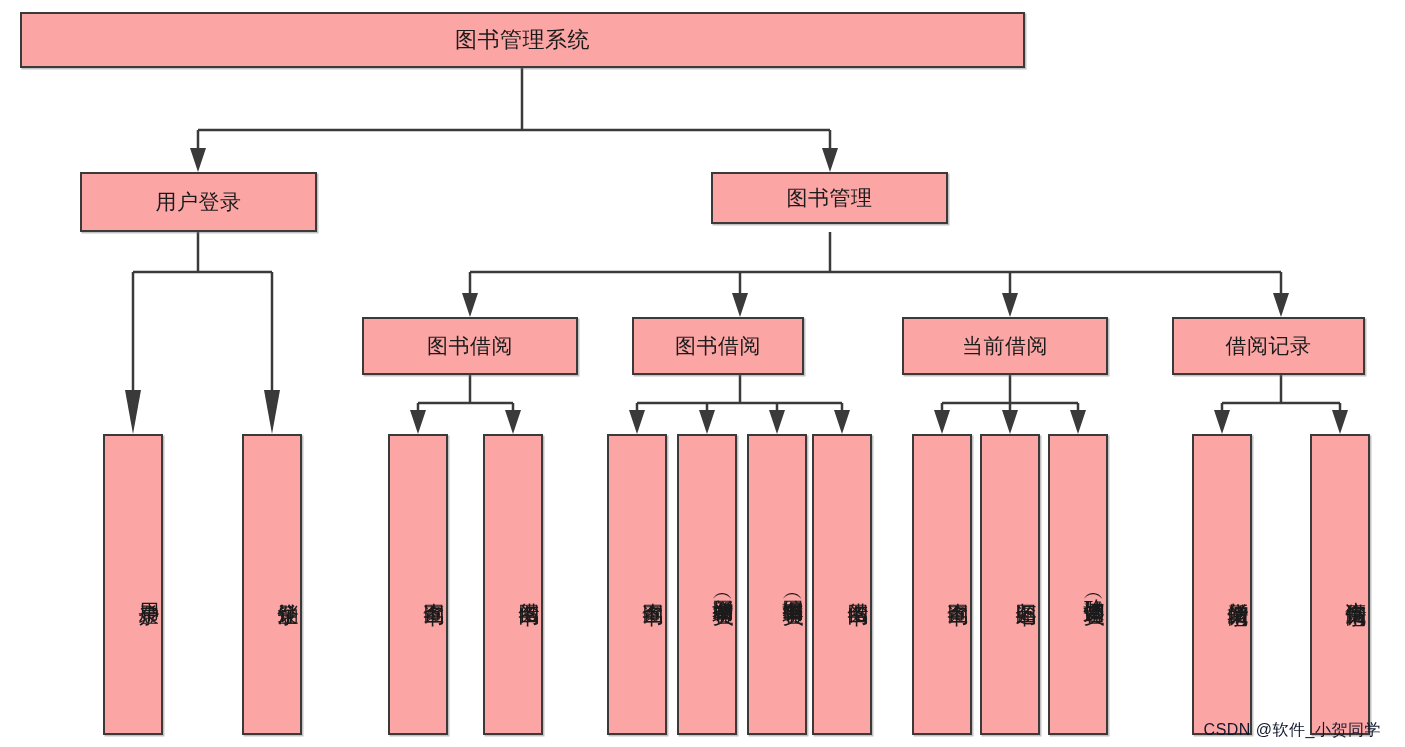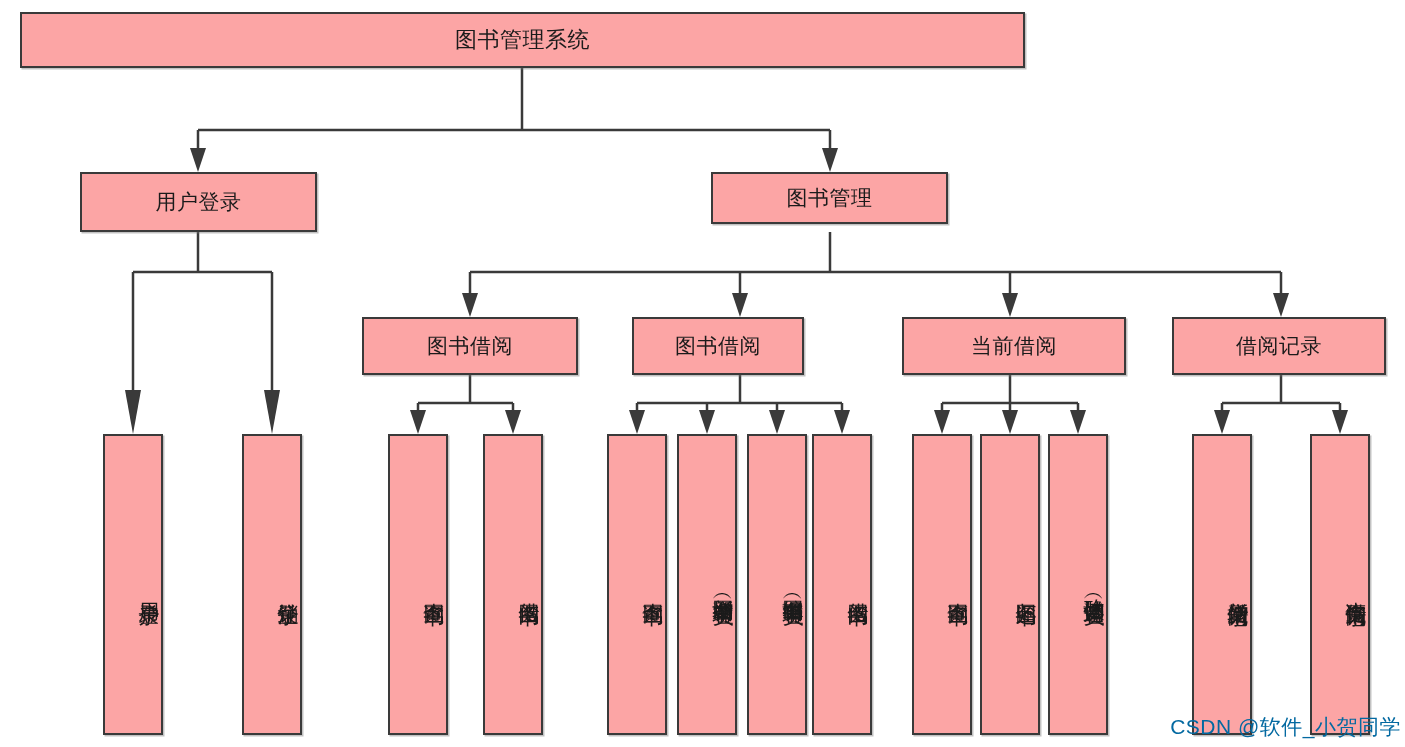--- a/index.html
+++ b/index.html
@@ -61,24 +61,24 @@
   .edge {
     stroke: #3a3a3a;
     stroke-width: 2.5;
     fill: none;
   }
   .arrowhead {
     fill: #3a3a3a;
   }
   .watermark {
     position: absolute;
-    right: 4px;
+    right: 24px;
     bottom: 6px;
-    font-size: 21px;
-    color: #0369a1;
+    font-size: 16px;
+    color: #0f172a;
     white-space: nowrap;
     letter-spacing: 0.5px;
   }
 </style>
 </head>
 <body>
 
 <div id="canvas">
 
   <svg class="edges" viewBox="0 0 1405 747">
@@ -145,22 +145,22 @@
     <polygon class="arrowhead" points="1332,410 1348,410 1340,434"></polygon>
   </svg>
 
   <div class="node node-h node-root" style="left:20px; top:12px; width:1005px; height:56px;">图书管理系统</div>
 
   <div class="node node-h" style="left:80px; top:172px; width:237px; height:60px;">用户登录</div>
   <div class="node node-h" style="left:711px; top:172px; width:237px; height:52px;">图书管理</div>
 
   <div class="node node-h" style="left:362px; top:317px; width:216px; height:58px;">图书借阅</div>
   <div class="node node-h" style="left:632px; top:317px; width:172px; height:58px;">图书借阅</div>
-  <div class="node node-h" style="left:902px; top:317px; width:224px; height:58px;">当前借阅</div>
-  <div class="node node-h" style="left:1172px; top:317px; width:214px; height:58px;">借阅记录</div>
+  <div class="node node-h" style="left:902px; top:317px; width:206px; height:58px;">当前借阅</div>
+  <div class="node node-h" style="left:1172px; top:317px; width:193px; height:58px;">借阅记录</div>
 
   <div class="node node-v" style="left:103px; top:434px; width:60px; height:301px;">用户登录</div>
   <div class="node node-v" style="left:242px; top:434px; width:60px; height:301px;">注销登录</div>
 
   <div class="node node-v" style="left:388px; top:434px; width:60px; height:301px;">查询图书</div>
   <div class="node node-v" style="left:483px; top:434px; width:60px; height:301px;">借阅图书</div>
 
   <div class="node node-v" style="left:607px; top:434px; width:60px; height:301px;">查询图书</div>
   <div class="node node-v tall" style="left:677px; top:434px; width:60px; height:301px;">新增图书（管理员）</div>
   <div class="node node-v tall" style="left:747px; top:434px; width:60px; height:301px;">编辑图书（管理员）</div>

